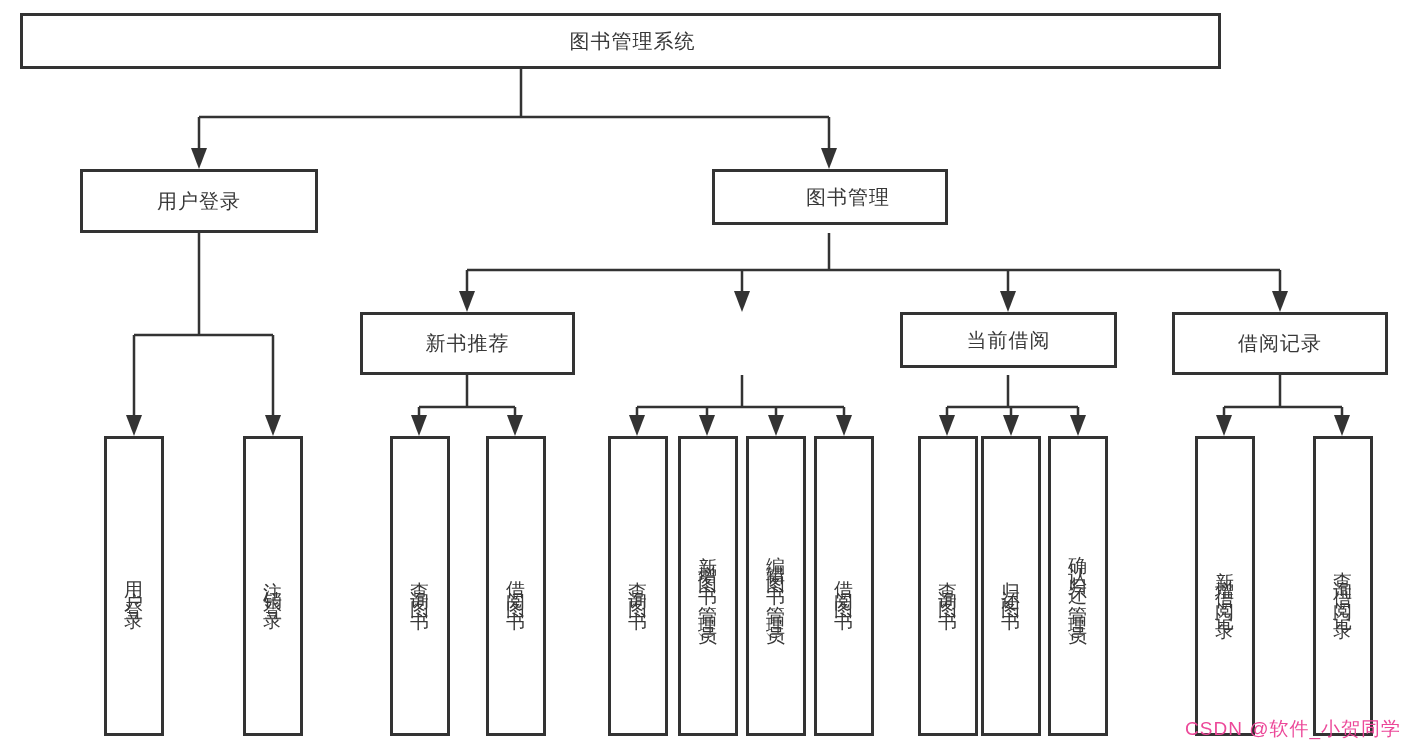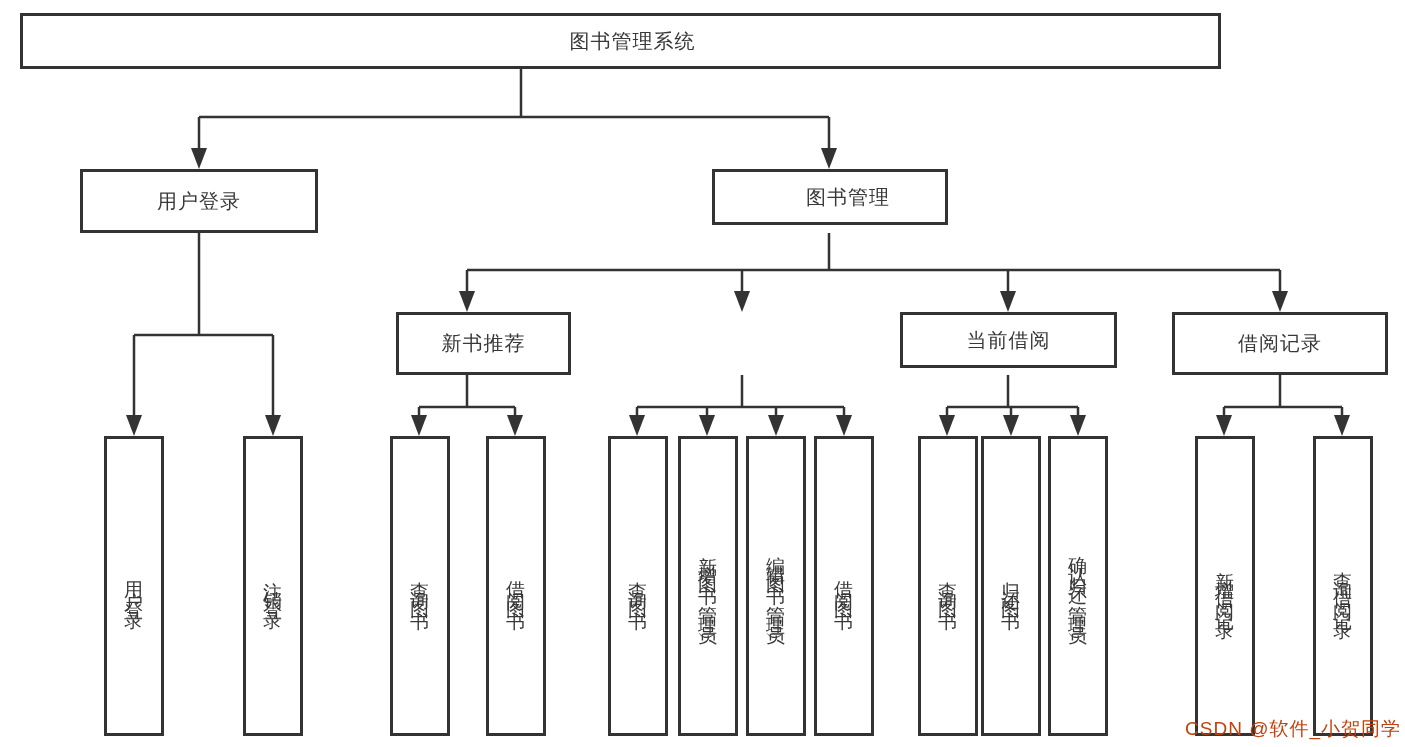--- a/index.html
+++ b/index.html
@@ -15,33 +15,33 @@
   }
   .box.h{font-size:20px;letter-spacing:1px;white-space:nowrap;}
   .box.v span{
     writing-mode:vertical-rl;text-orientation:mixed;
     font-size:19px;letter-spacing:10px;line-height:1;white-space:nowrap;
   }
   
   .n-root{left:20px;top:13px;width:1201px;height:56px;padding-left:24px;}
   .n-user-login{left:80px;top:169px;width:238px;height:64px;}
   .n-book-mgmt{left:712px;top:169px;width:236px;height:56px;padding-left:36px;}
-  .n-l3-0{left:360px;top:312px;width:175px;height:63px;margin-left:36px;}
+  .n-l3-0{left:360px;top:312px;width:215px;height:63px;}
   .n-l3-1{left:634px;top:312px;width:216px;height:63px;}
   .n-l3-2{left:900px;top:312px;width:217px;height:56px;}
   .n-l3-3{left:1172px;top:312px;width:216px;height:63px;}
   .leaf{top:436px;width:60px;height:300px;}
   .lf-0{left:104px;} .lf-1{left:243px;}
   .lf-2{left:390px;} .lf-3{left:486px;}
   .lf-4{left:608px;} .lf-5{left:678px;} .lf-6{left:746px;} .lf-7{left:814px;}
   .lf-8{left:918px;} .lf-9{left:981px;} .lf-10{left:1048px;}
   .lf-11{left:1195px;} .lf-12{left:1313px;}
   .watermark{
     position:absolute;right:4px;bottom:5px;z-index:5;
-    font-size:19px;color:#c2410c;letter-spacing:1px;white-space:nowrap;
+    font-size:19px;color:#ec4899;letter-spacing:1px;white-space:nowrap;
   }
 </style>
 </head>
 <body>
 
 <div class="stage">
 
   <svg class="wires" viewBox="0 0 1405 747" aria-hidden="true">
     <g stroke="#333333" stroke-width="2.5" fill="none">
 

